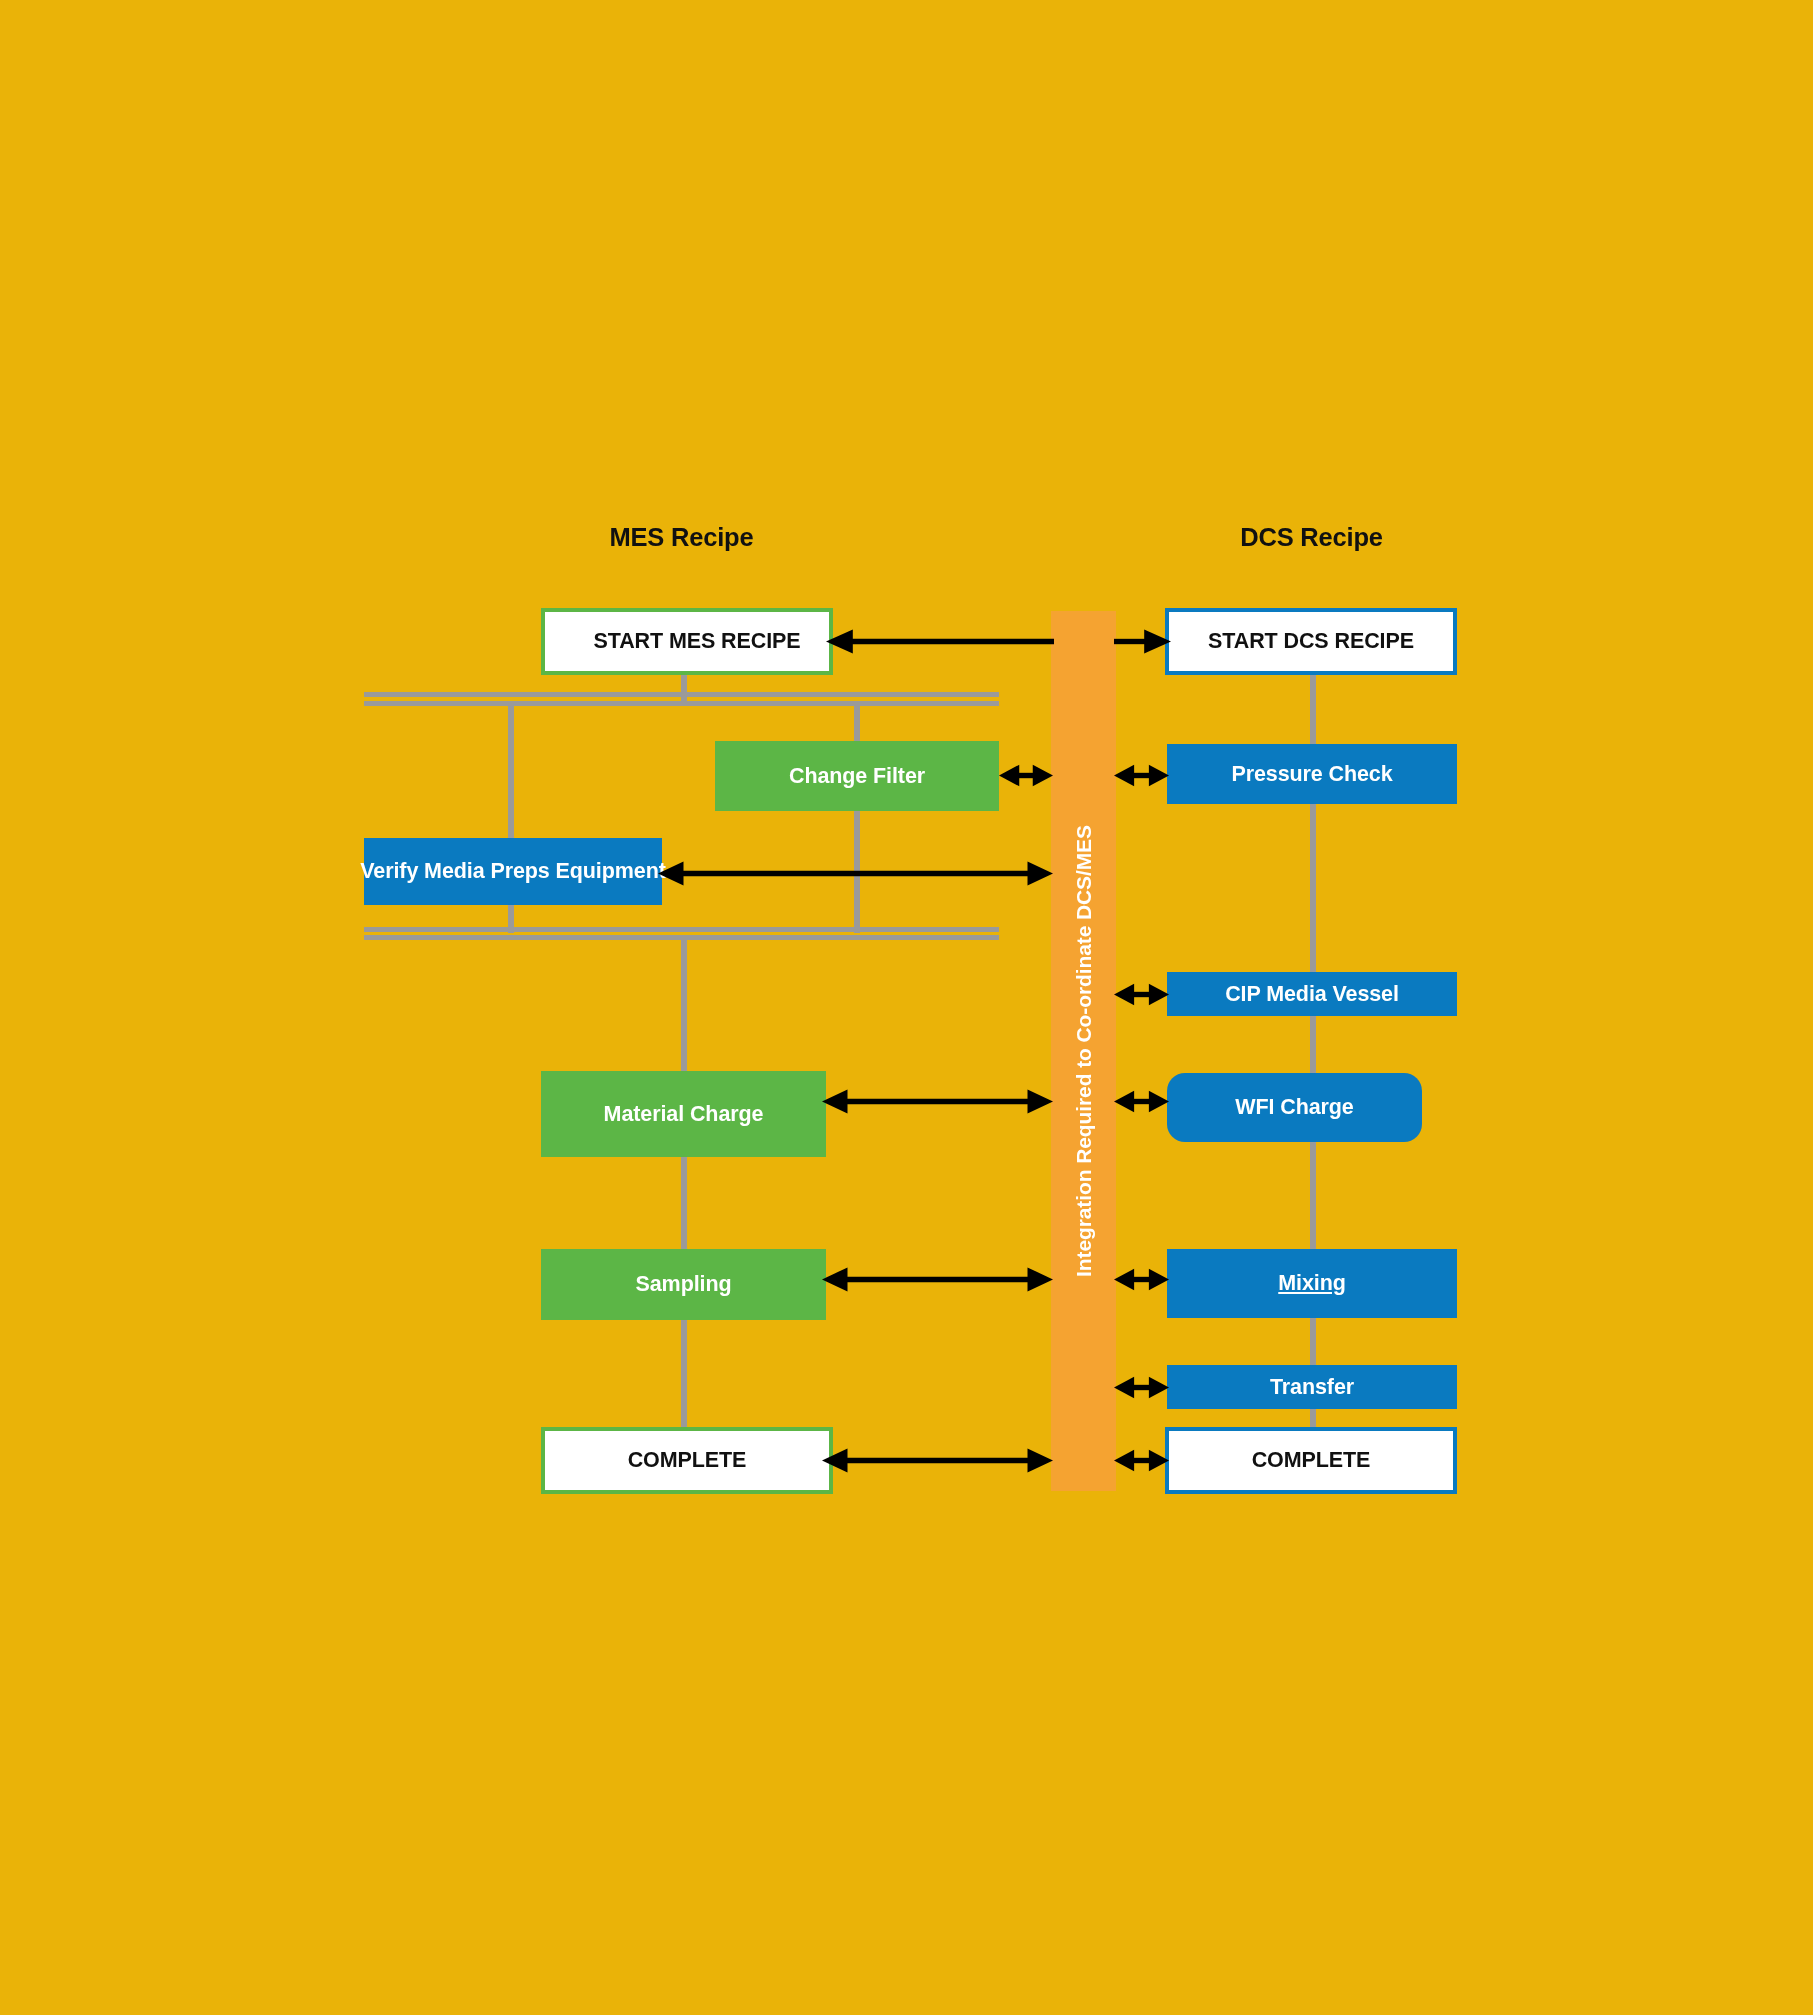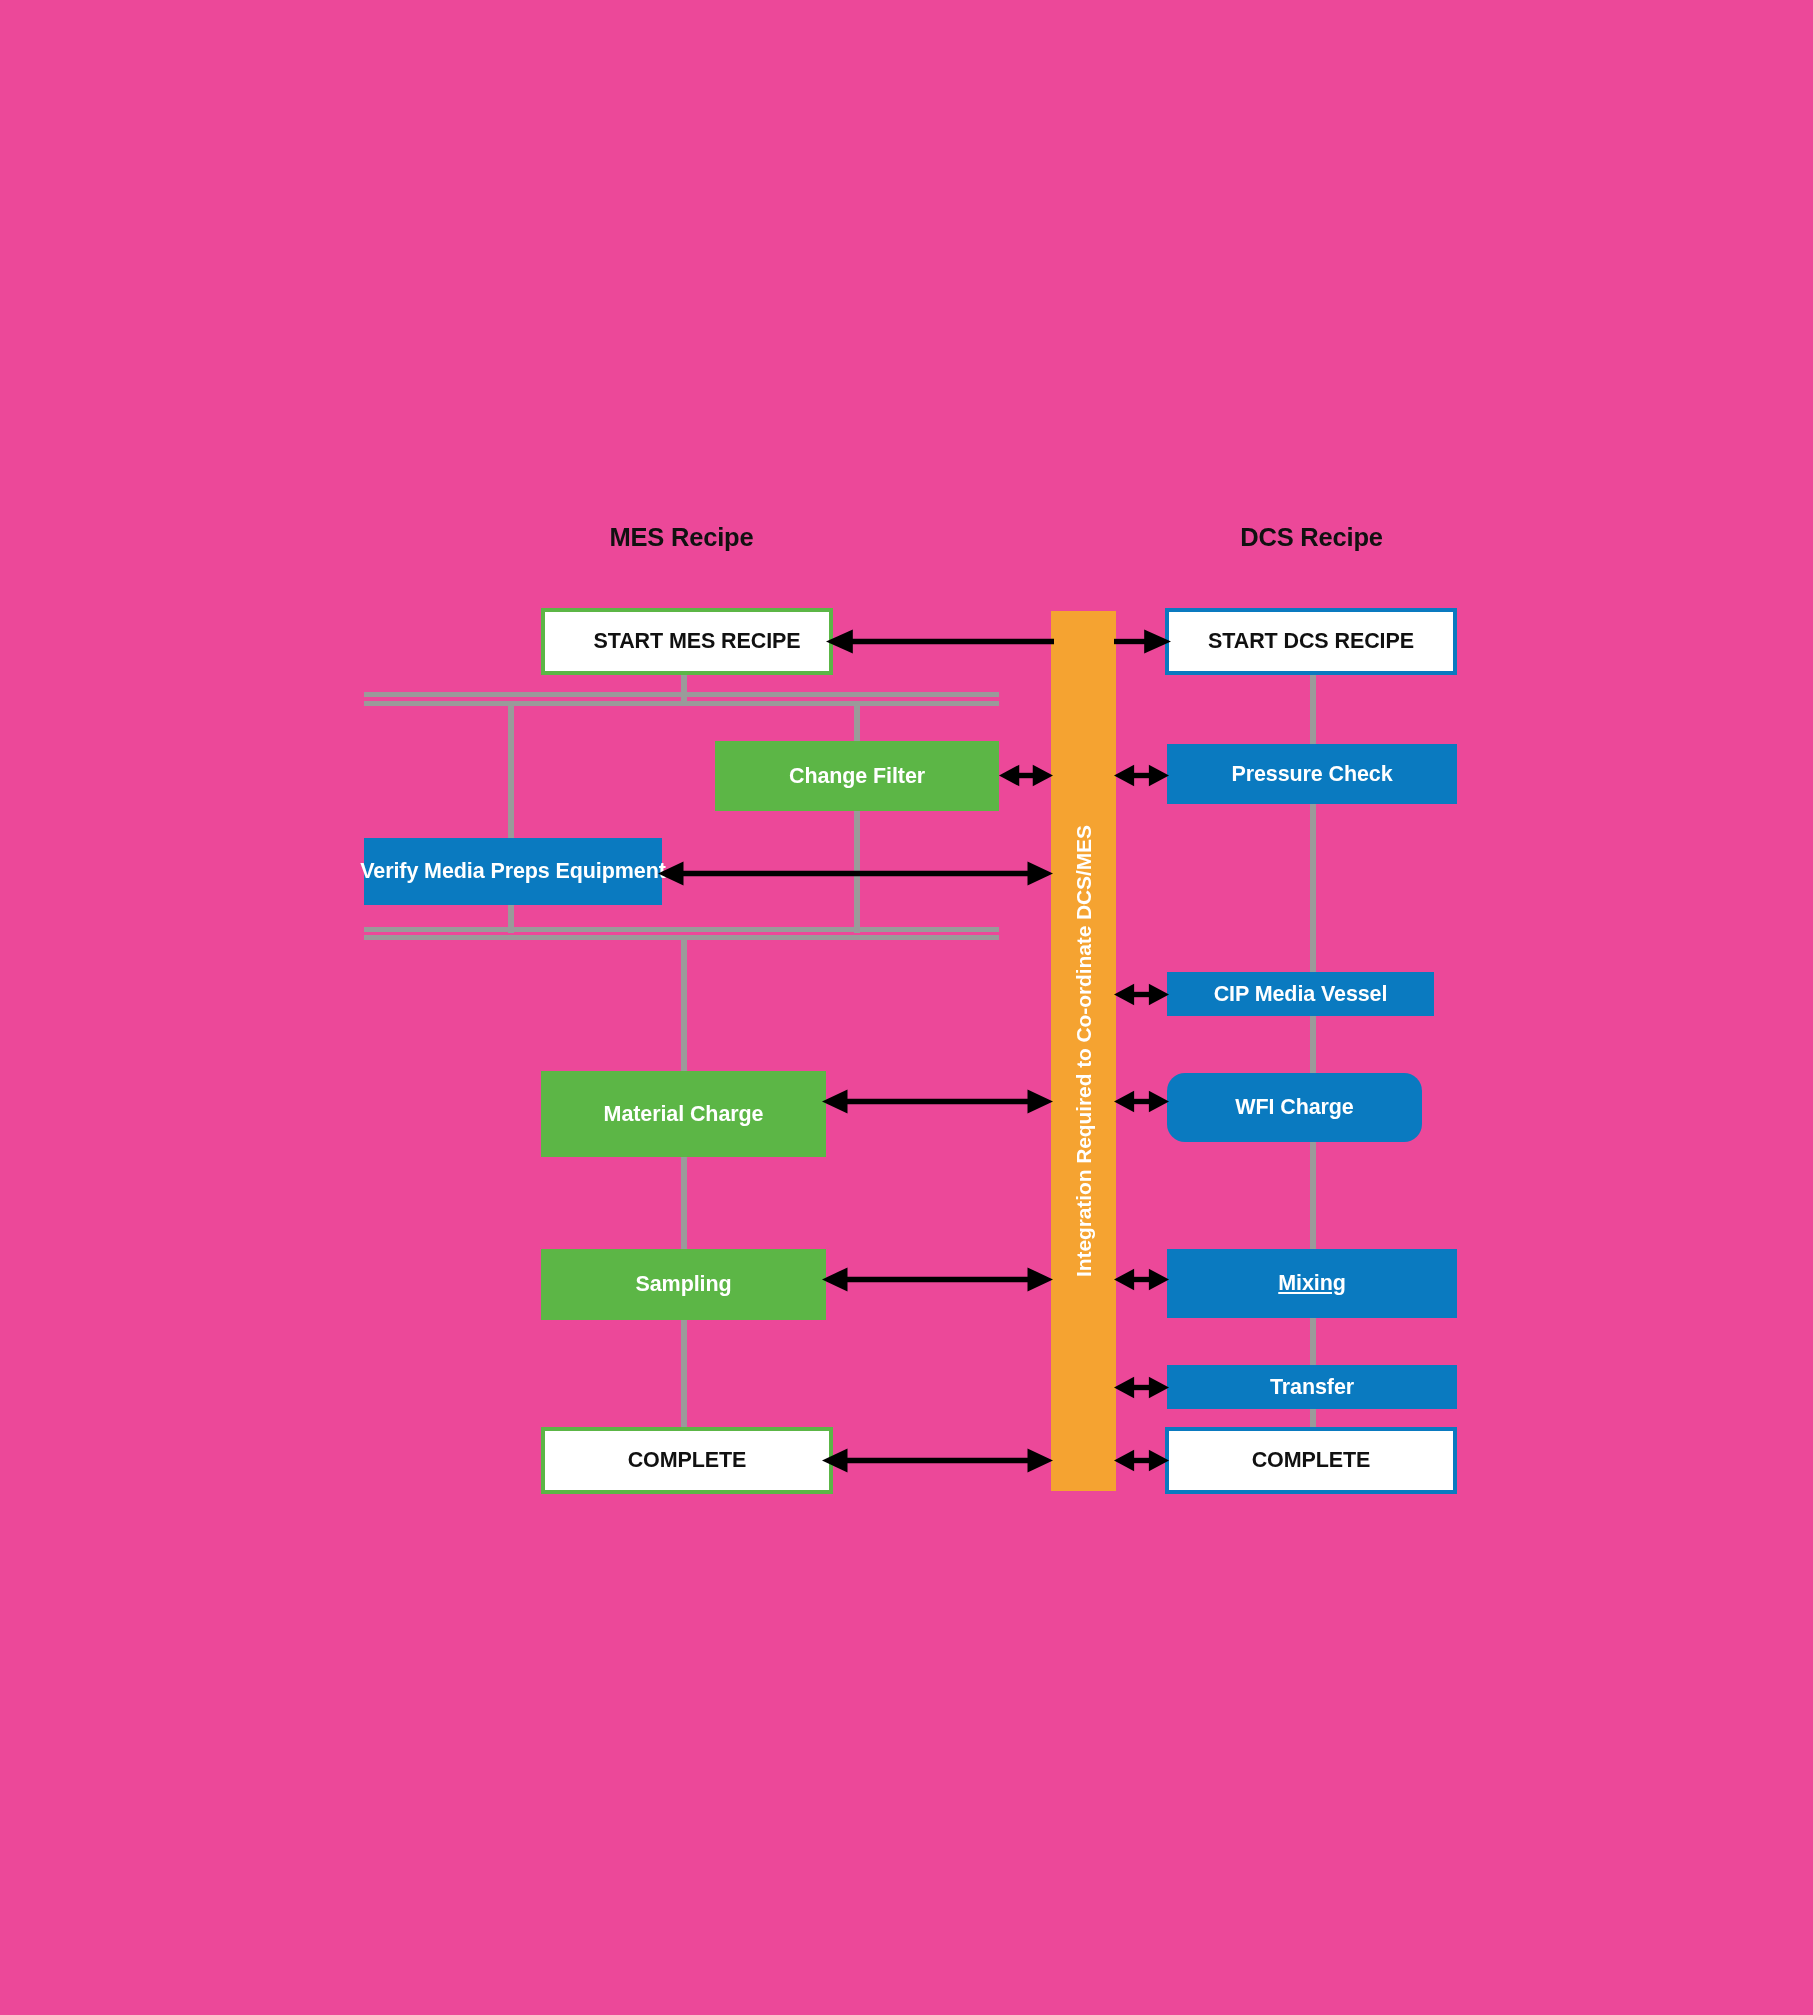--- a/index.html
+++ b/index.html
@@ -10,21 +10,21 @@
   body {
     width: 1814px;
     height: 2015px;
     font-family: "Liberation Sans", sans-serif;
     overflow: hidden;
   }
   #canvas {
     position: relative;
     width: 1814px;
     height: 2015px;
-    background: #ec4899;
+    background: #eab308;
   }
 
   
   .col-title {
     position: absolute;
     font-size: 25.5px;
     font-weight: bold;
     color: #111111;
     text-align: center;
     letter-spacing: -0.2px;
@@ -161,21 +161,21 @@
   </div>
 
   <div class="node outline-blue" style="left:1165px; top:608px; width:292px; height:67px;">
     <span>START DCS RECIPE</span>
   </div>
 
   <div class="node filled-blue" style="left:1167px; top:744px; width:290px; height:60px;">
     <span>Pressure Check</span>
   </div>
 
-  <div class="node filled-blue" style="left:1167px; top:972px; width:267px; height:44px;">
+  <div class="node filled-blue" style="left:1167px; top:972px; width:290px; height:44px;">
     <span>CIP Media Vessel</span>
   </div>
 
   <div class="node filled-blue" style="left:1167px; top:1073px; width:255px; height:69px;border-radius:18px;">
     <span>WFI Charge</span>
   </div>
 
   <div class="node filled-blue" style="left:1167px; top:1249px; width:290px; height:69px;text-decoration:underline;">
     <span>Mixing</span>
   </div>

